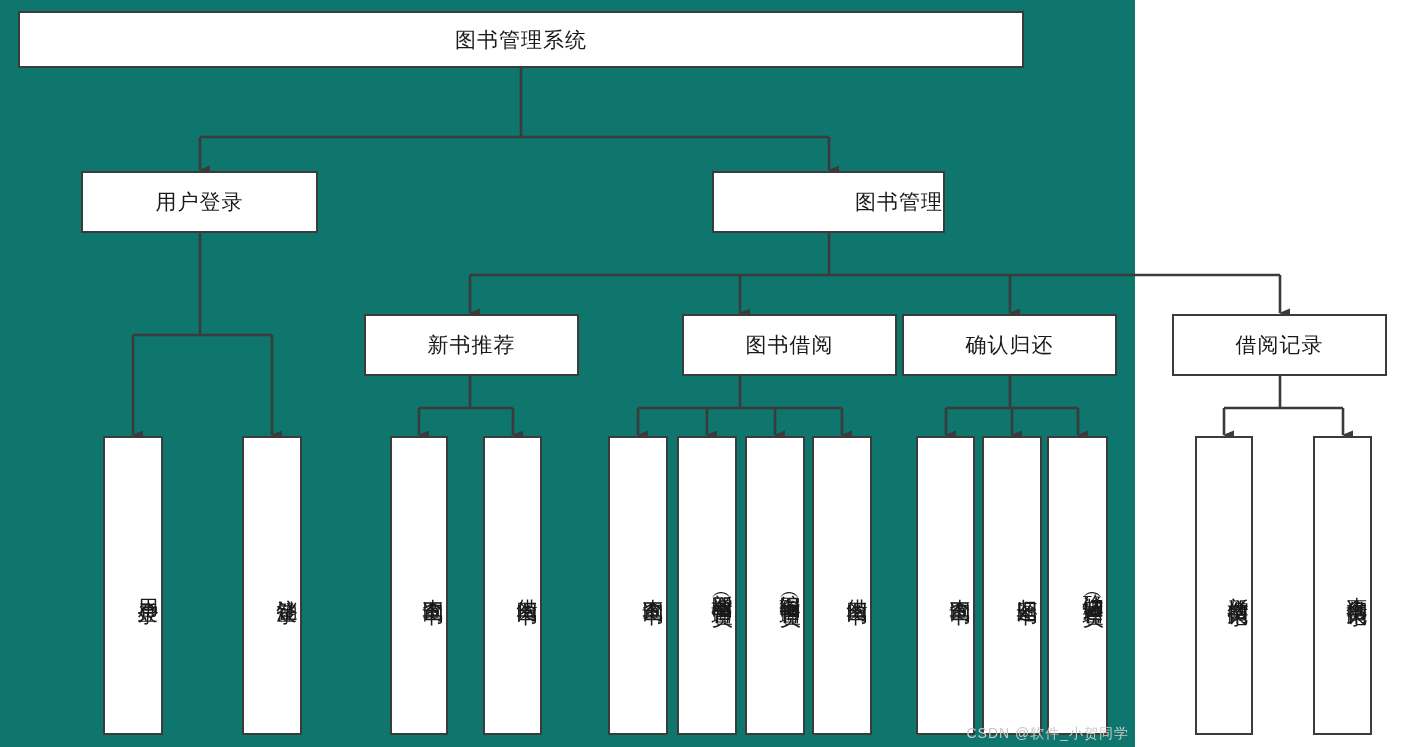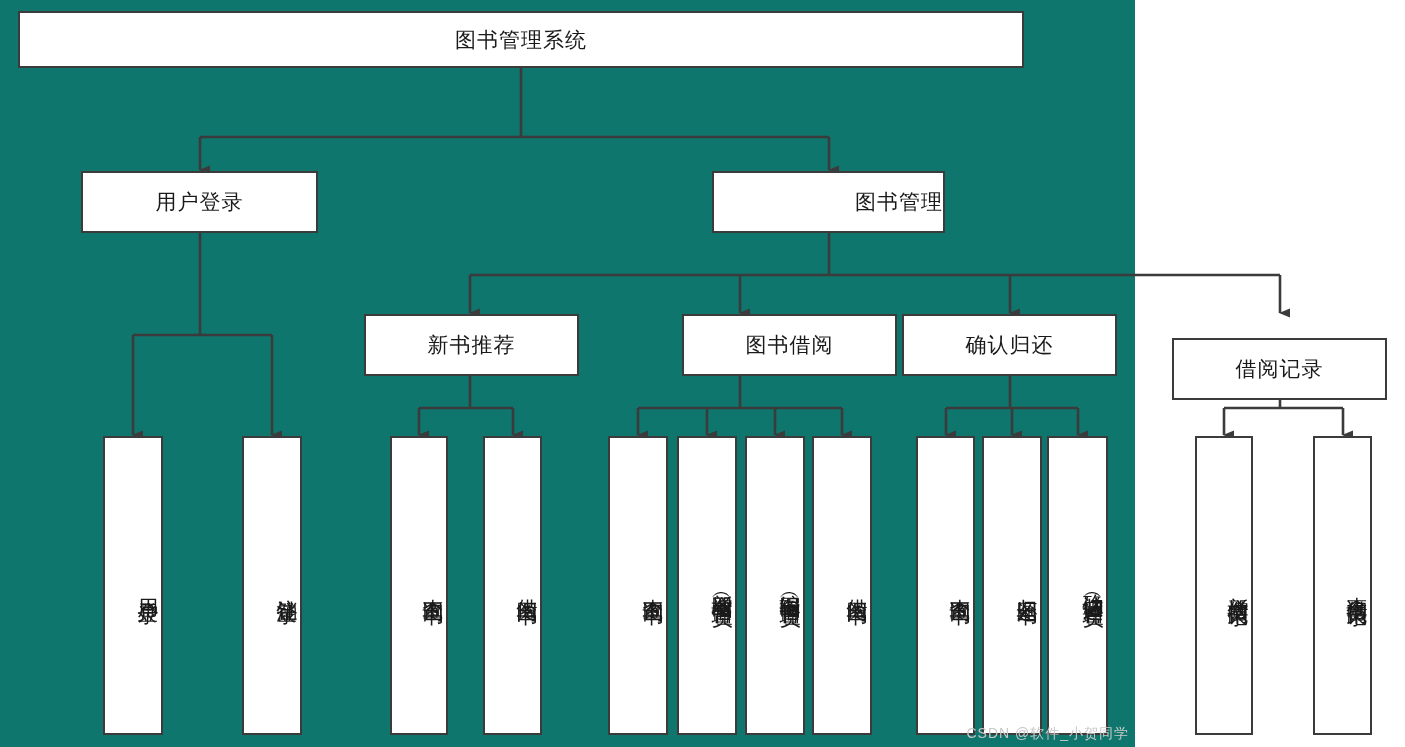--- a/index.html
+++ b/index.html
@@ -126,21 +126,21 @@
 
   <div class="node h" style="left: 364px; top: 314px; width: 215px; height: 62px;">
     <span>新书推荐</span>
   </div>
   <div class="node h" style="left: 660px; top: 314px; width: 215px; height: 62px; margin-left: 22px;">
     <span>图书借阅</span>
   </div>
   <div class="node h" style="left: 902px; top: 314px; width: 215px; height: 62px;">
     <span>确认归还</span>
   </div>
-  <div class="node h" style="left: 1172px; top: 314px; width: 215px; height: 62px; margin-top: 24px;">
+  <div class="node h" style="left: 1172px; top: 314px; width: 215px; height: 62px;">
     <span>借阅记录</span>
   </div>
 
   <div class="node v" style="left: 103px; top: 436px; width: 60px; height: 299px;">
     <span>用户登录</span>
   </div>
   <div class="node v" style="left: 242px; top: 436px; width: 60px; height: 299px;">
     <span>注销登录</span>
   </div>
 

